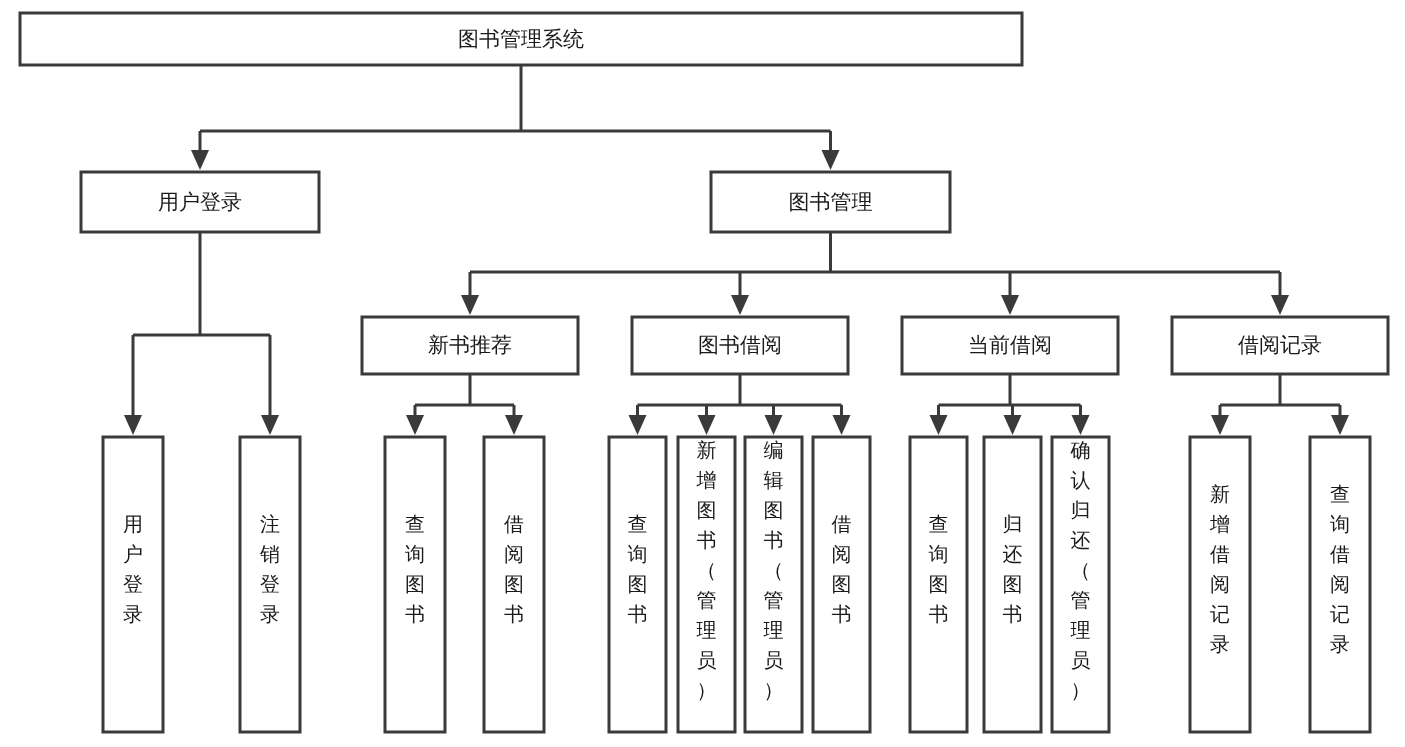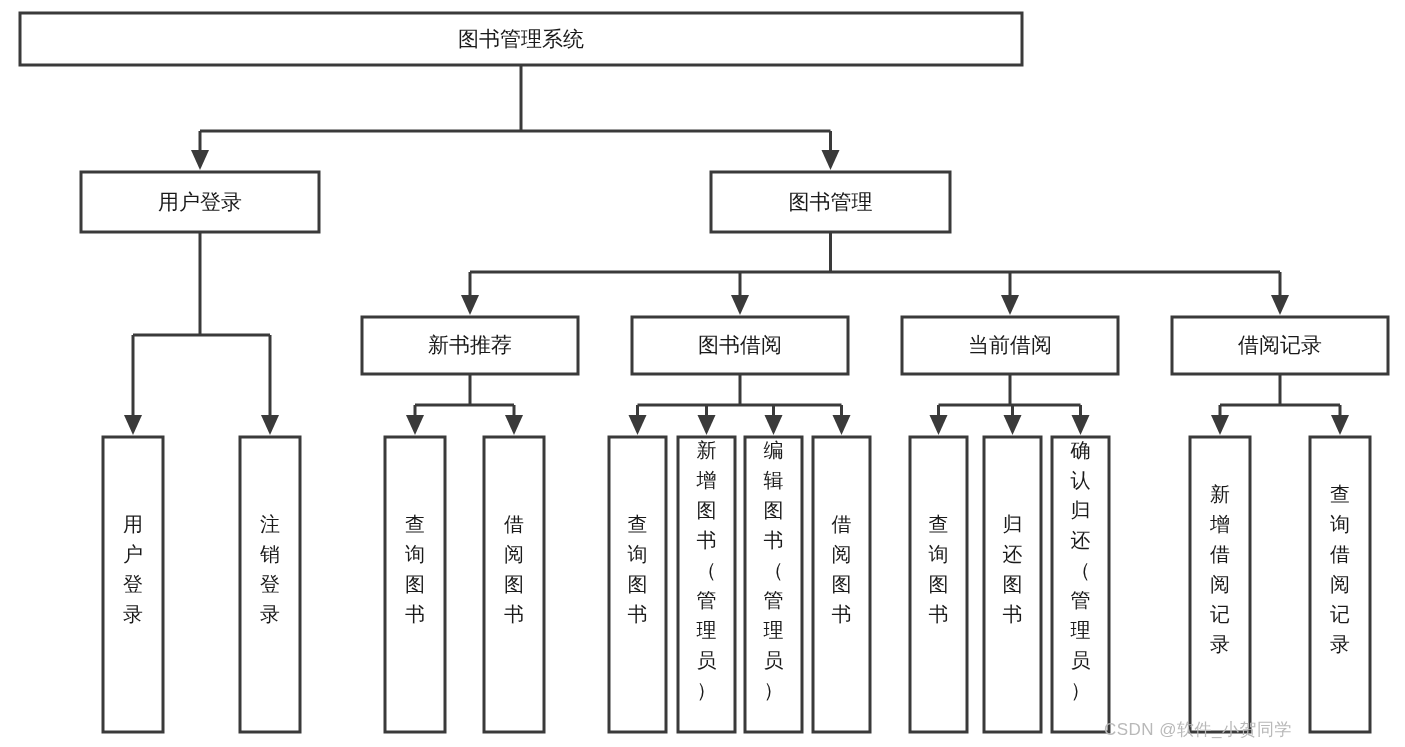--- a/index.html
+++ b/index.html
@@ -220,14 +220,13 @@
         <g>
           <rect class="node-box" x="1190" y="437" width="60" height="295"></rect>
           <text class="node-label-vertical" x="1220" y="500.5"><tspan x="1220" dy="0">新</tspan><tspan x="1220" dy="30">增</tspan><tspan x="1220" dy="30">借</tspan><tspan x="1220" dy="30">阅</tspan><tspan x="1220" dy="30">记</tspan><tspan x="1220" dy="30">录</tspan></text>
         </g>
         <g>
           <rect class="node-box" x="1310" y="437" width="60" height="295"></rect>
           <text class="node-label-vertical" x="1340" y="500.5"><tspan x="1340" dy="0">查</tspan><tspan x="1340" dy="30">询</tspan><tspan x="1340" dy="30">借</tspan><tspan x="1340" dy="30">阅</tspan><tspan x="1340" dy="30">记</tspan><tspan x="1340" dy="30">录</tspan></text>
         </g>
       </g>
   </svg>
-  <div class="watermark">CSDN @软件_小贺同学</div>
 </div>
 
 </body></html>

